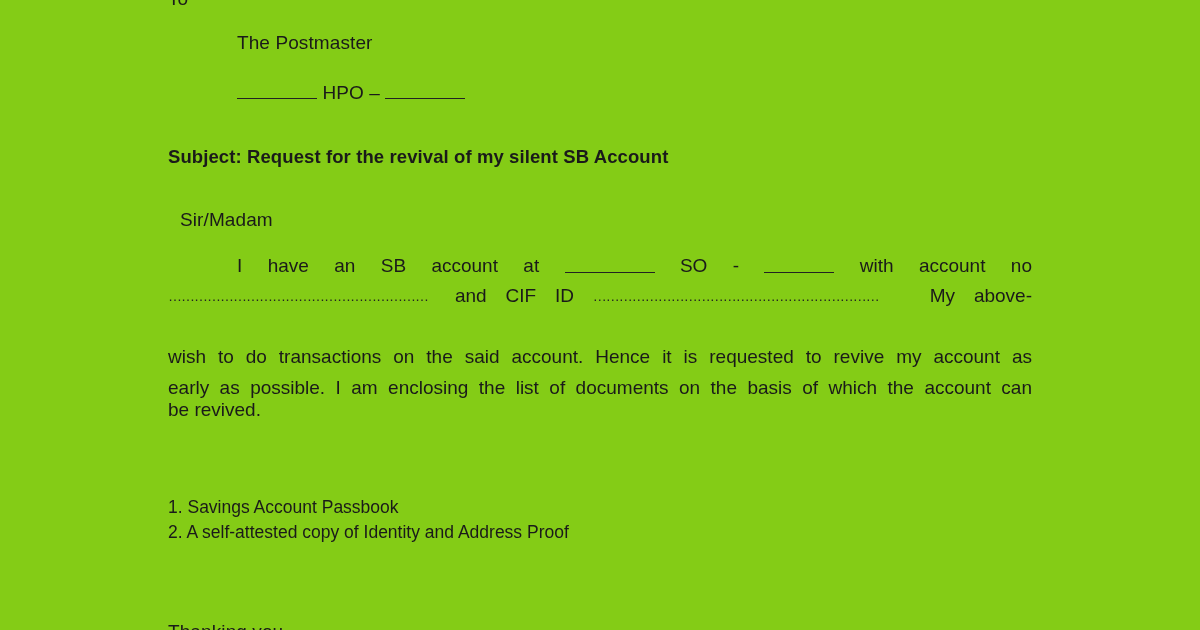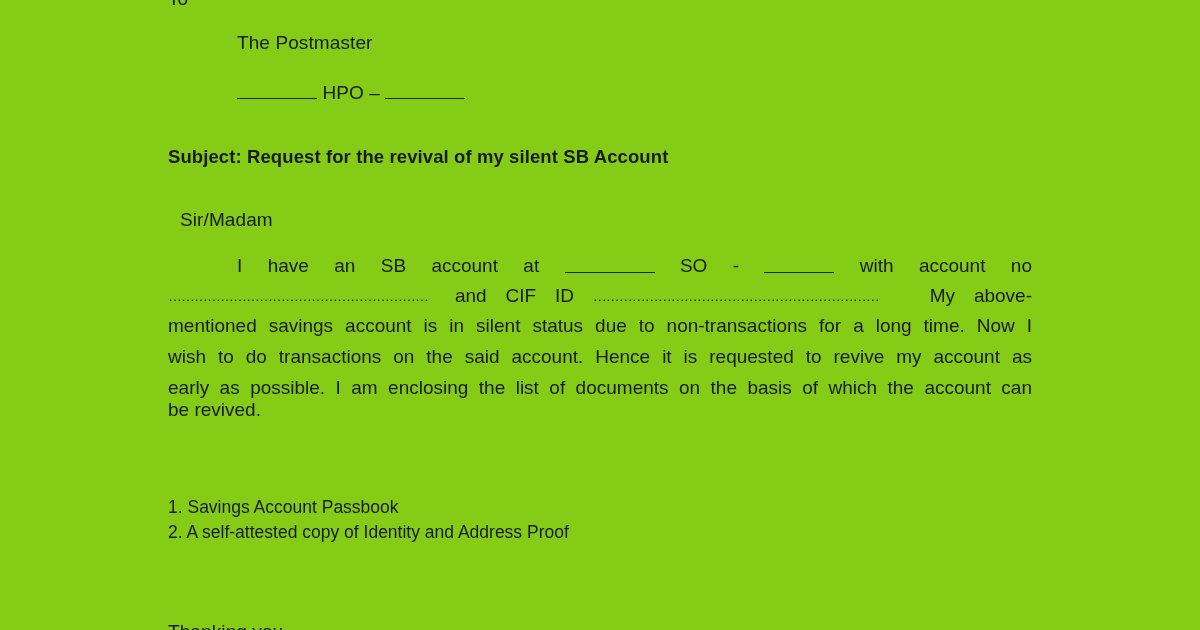--- a/index.html
+++ b/index.html
@@ -147,23 +147,20 @@
   <div class="para-line second">
     <span class="dots acct">……………………………………………………</span>
     <span>and</span>
     <span>CIF</span>
     <span>ID</span>
     <span class="dots cif">…………………………………………………………</span>
     <span>My</span>
     <span>above-</span>
   </div>
 
-  <div class="para-text pt1 justify-full">
-    <span style="width:864px;text-align:justify;text-align-last:justify;display:block;">mentioned savings account is in silent status due to non-transactions for a long time. Now I</span>
-  </div>
   <div class="para-text pt3 justify-full">
     <span style="width:864px;text-align:justify;text-align-last:justify;display:block;">early as possible. I am enclosing the list of documents on the basis of which the account can</span>
   </div>
   <div class="para-text pt2 justify-full">
     <span style="width:864px;text-align:justify;text-align-last:justify;display:block;">wish to do transactions on the said account. Hence it is requested to revive my account as</span>
   </div>
   <div class="para-text pt4">be revived.</div>
 
 
   <div class="doc-item doc-1">1. Savings Account Passbook</div>

